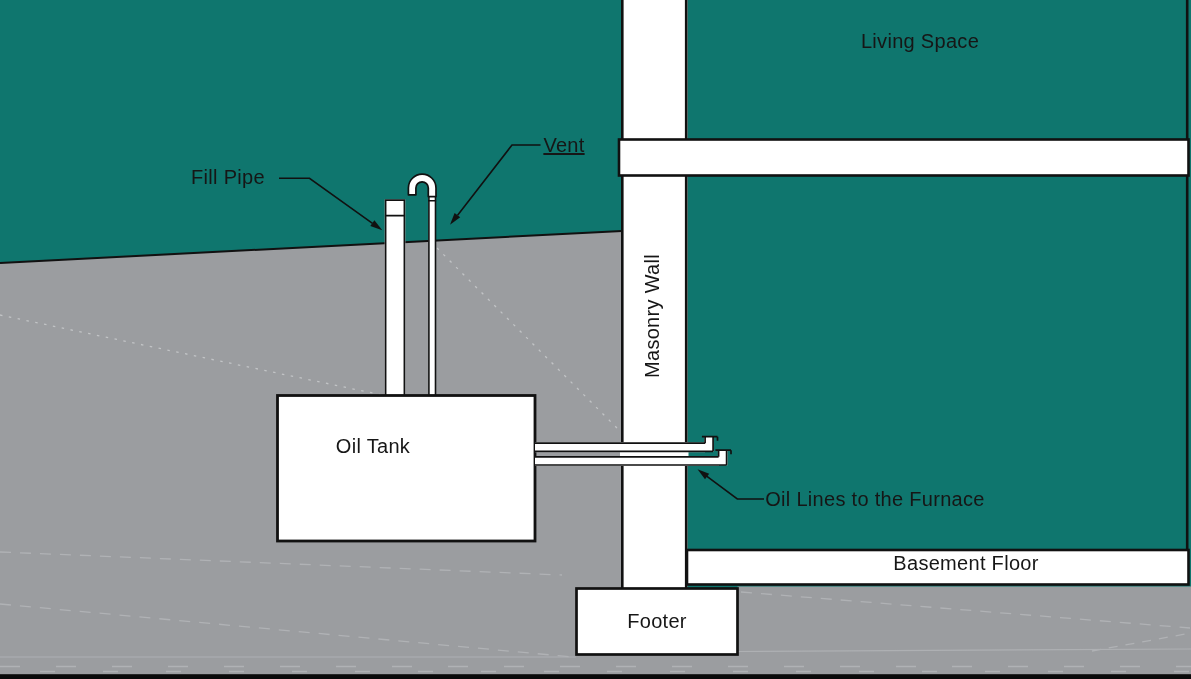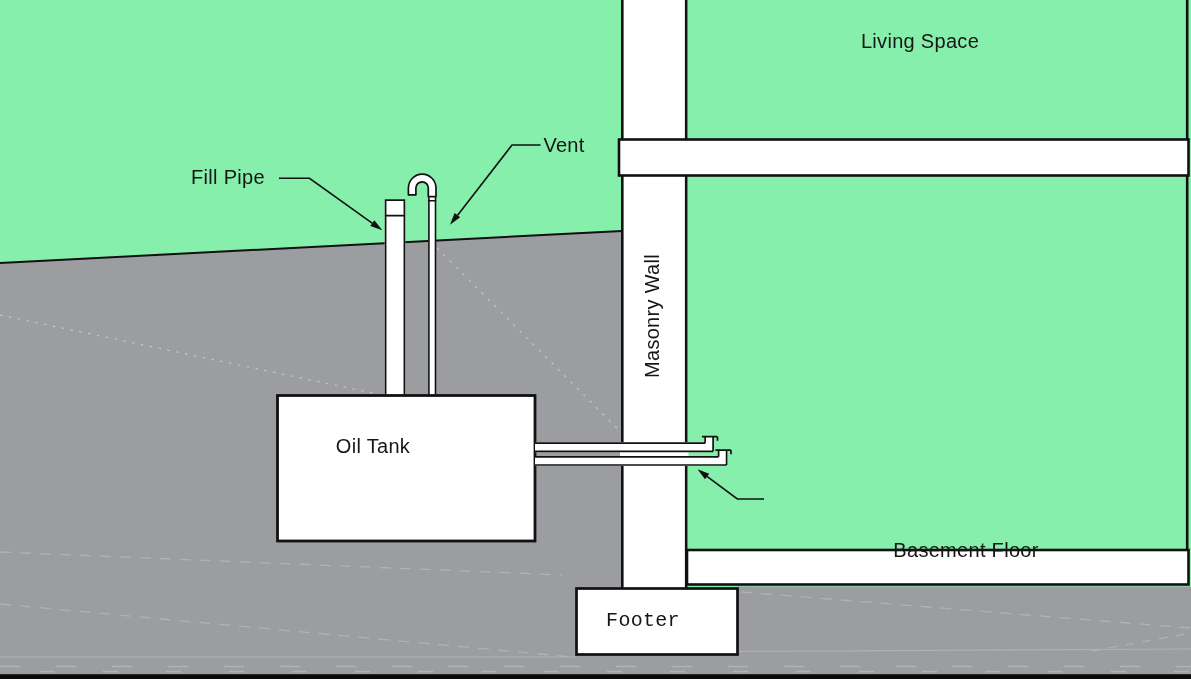--- a/index.html
+++ b/index.html
@@ -1,41 +1,41 @@
 <!DOCTYPE html>
 <html><head>
 <meta charset="utf-8">
 <style>
   html,body{margin:0;padding:0;background:#fff;}
   #canvas{
     position:relative;
     width:1191px;height:679px;
-    background:#86efac;
+    background:#0f766e;
     overflow:hidden;
     font-family:"Liberation Sans", sans-serif;
   }
   #drawing{position:absolute;left:0;top:0;}
   .lbl{
     position:absolute;
     transform:translate(-50%,-50%);
     font-size:20px;
     color:#161616;
     white-space:nowrap;
     letter-spacing:0.3px;
     line-height:1;
   }
   .lbl.rot{transform:translate(-50%,-50%) rotate(-90deg);}
   #lbl-living-space{left:920px;top:41px;}
   #lbl-masonry-wall{left:652px;top:316px;}
   #lbl-oil-tank{left:373px;top:446px;}
   #lbl-fill-pipe{left:228px;top:177px;}
-  #lbl-vent{left:564px;top:145px;}
+  #lbl-vent{left:564px;top:145px;text-decoration:underline;}
   #lbl-oil-lines{left:875px;top:499px;}
-  #lbl-basement-floor{left:966px;top:550px;}
-  #lbl-footer{left:643px;top:621px;font-family:Liberation Mono, monospace;}
+  #lbl-basement-floor{left:966px;top:563px;}
+  #lbl-footer{left:657px;top:621px;}
 </style>
 </head>
 <body>
 
 <div id="canvas">
 
   <svg id="drawing" width="1191" height="679" viewBox="0 0 1191 679">
 
     <polygon points="0,263 622,231 622,588.5 576.5,588.5 576.5,654.5 737.5,654.5 737.5,586.5 1191,586.5 1191,679 0,679" fill="#9b9da0"></polygon>
 
@@ -113,17 +113,18 @@
   <div class="lbl" id="lbl-living-space">Living Space</div>
 
   <div class="lbl rot" id="lbl-masonry-wall">Masonry Wall</div>
 
   <div class="lbl" id="lbl-oil-tank">Oil Tank</div>
 
   <div class="lbl" id="lbl-fill-pipe">Fill Pipe</div>
 
   <div class="lbl" id="lbl-vent">Vent</div>
 
+  <div class="lbl" id="lbl-oil-lines">Oil Lines to the Furnace</div>
 
   <div class="lbl" id="lbl-basement-floor">Basement Floor</div>
 
   <div class="lbl" id="lbl-footer">Footer</div>
 </div>
 
 </body></html>

